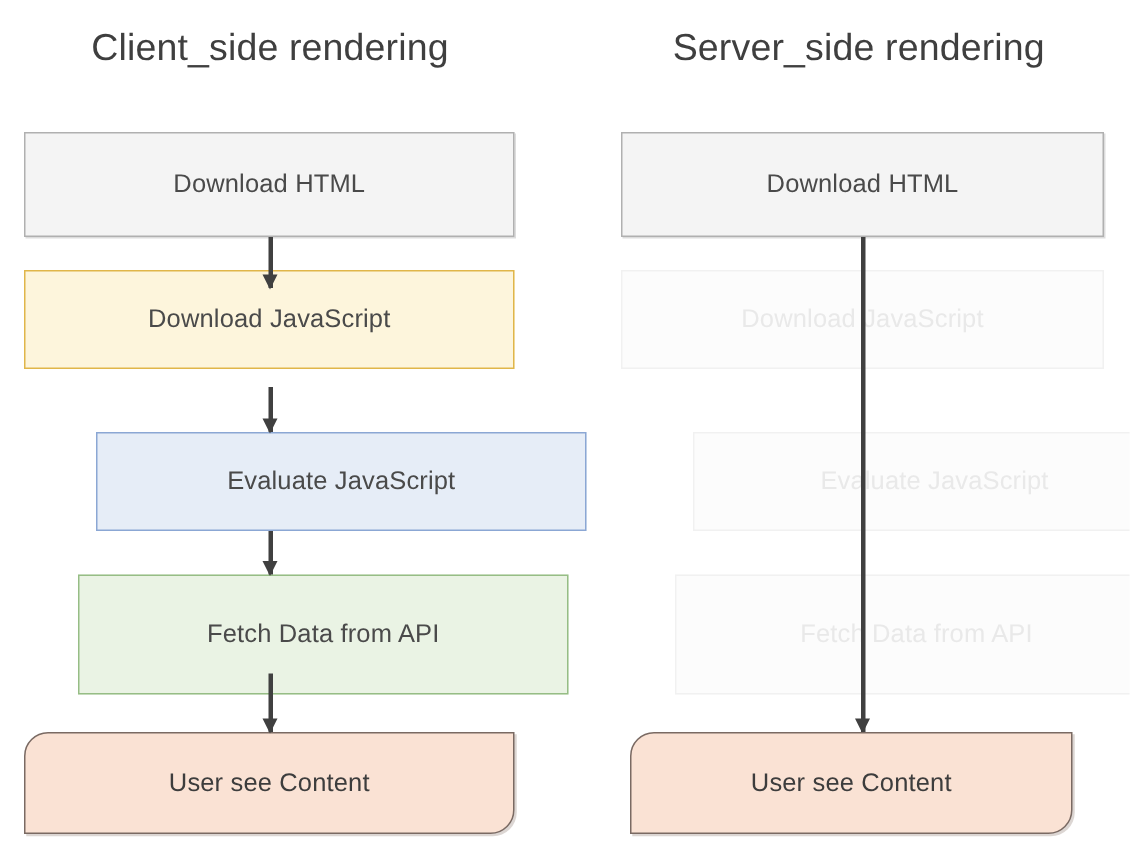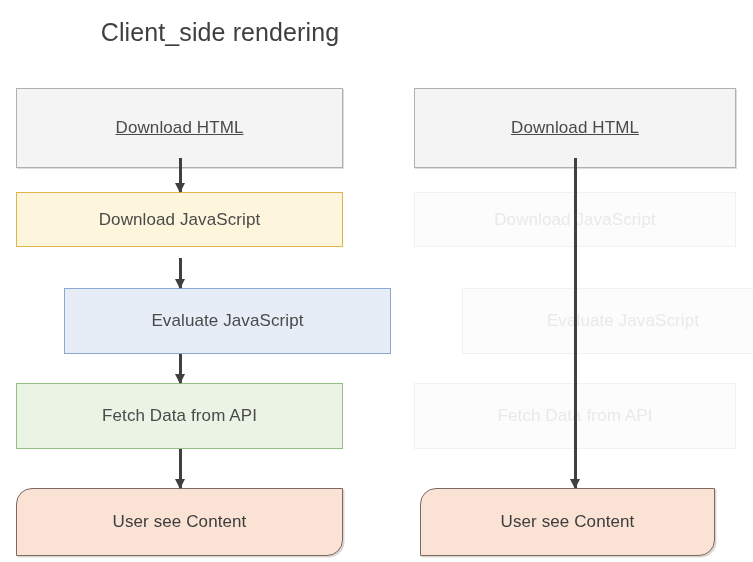--- a/index.html
+++ b/index.html
@@ -26,21 +26,21 @@
     position: absolute;
     top: 16px;
     font-size: 25px;
     line-height: 32px;
     color: #3f3f3f;
     letter-spacing: 0.1px;
     text-align: center;
     white-space: nowrap;
     font-weight: 400;
   }
-  .col-title.left  { left: 0px;   width: 360px; padding-left: 40px; }
+  .col-title.left  { left: 0px;   width: 360px; }
   .col-title.right { left: 392px; width: 361px; }
 
   
   .node {
     position: absolute;
     box-sizing: border-box;
     display: flex;
     align-items: center;
     justify-content: center;
     font-size: 17px;
@@ -50,24 +50,24 @@
     border-style: solid;
     white-space: nowrap;
     letter-spacing: 0.1px;
   }
 
   
   .col-l { left: 16px; width: 327px; }
   
   .col-r { left: 414px; width: 322px; }
 
-  .row1 { top: 88px;  height: 80px; text-decoration: underline; }
-  .row2 { top: 192px; height: 55px; text-align: right; }
+  .row1 { top: 88px;  height: 70px; }
+  .row2 { top: 180px; height: 66px; text-align: right; }
   .row3 { top: 288px; height: 66px; margin-left: 48px; }
-  .row4 { top: 383px; height: 66px; }
+  .row4 { top: 383px; height: 80px; margin-left: 36px; }
   .row5 { top: 488px; height: 68px; }
 
   
   .n-html {
     background: #f4f4f4;
     border-color: #b0b0b0;
     box-shadow: 1px 1px 0 rgba(120,120,120,0.25);
   }
   .n-js {
     background: #fdf5dc;
@@ -136,20 +136,21 @@
 
   .arr-r { left: 575px; top: 158px; height: 330px; }
 </style>
 </head>
 <body>
 
 <div class="diagram">
 
   <div class="col-title left">Client_side rendering</div>
 
+  <div class="col-title right">Server_side rendering</div>
 
   <div class="node col-l row1 n-html">Download HTML</div>
 
   <div class="node col-l row2 n-js">Download JavaScript</div>
 
   <div class="node col-l row3 n-eval">Evaluate JavaScript</div>
 
   <div class="node col-l row4 n-fetch">Fetch Data from API</div>
 
   <div class="node col-l row5 n-user">User see Content</div>

